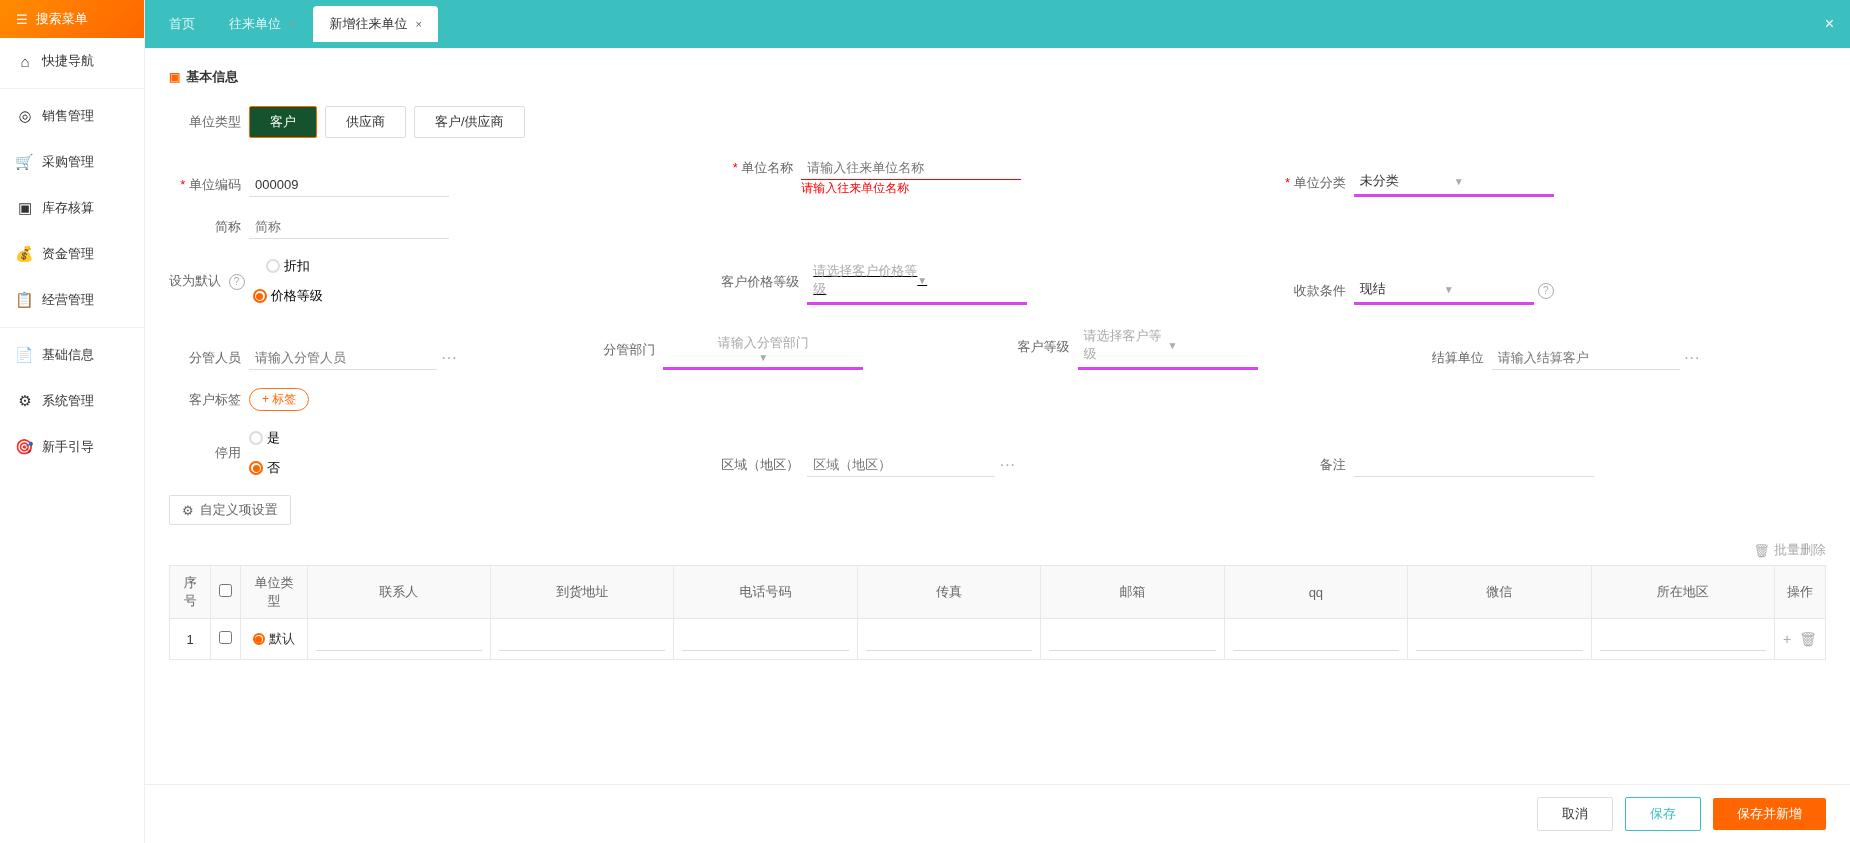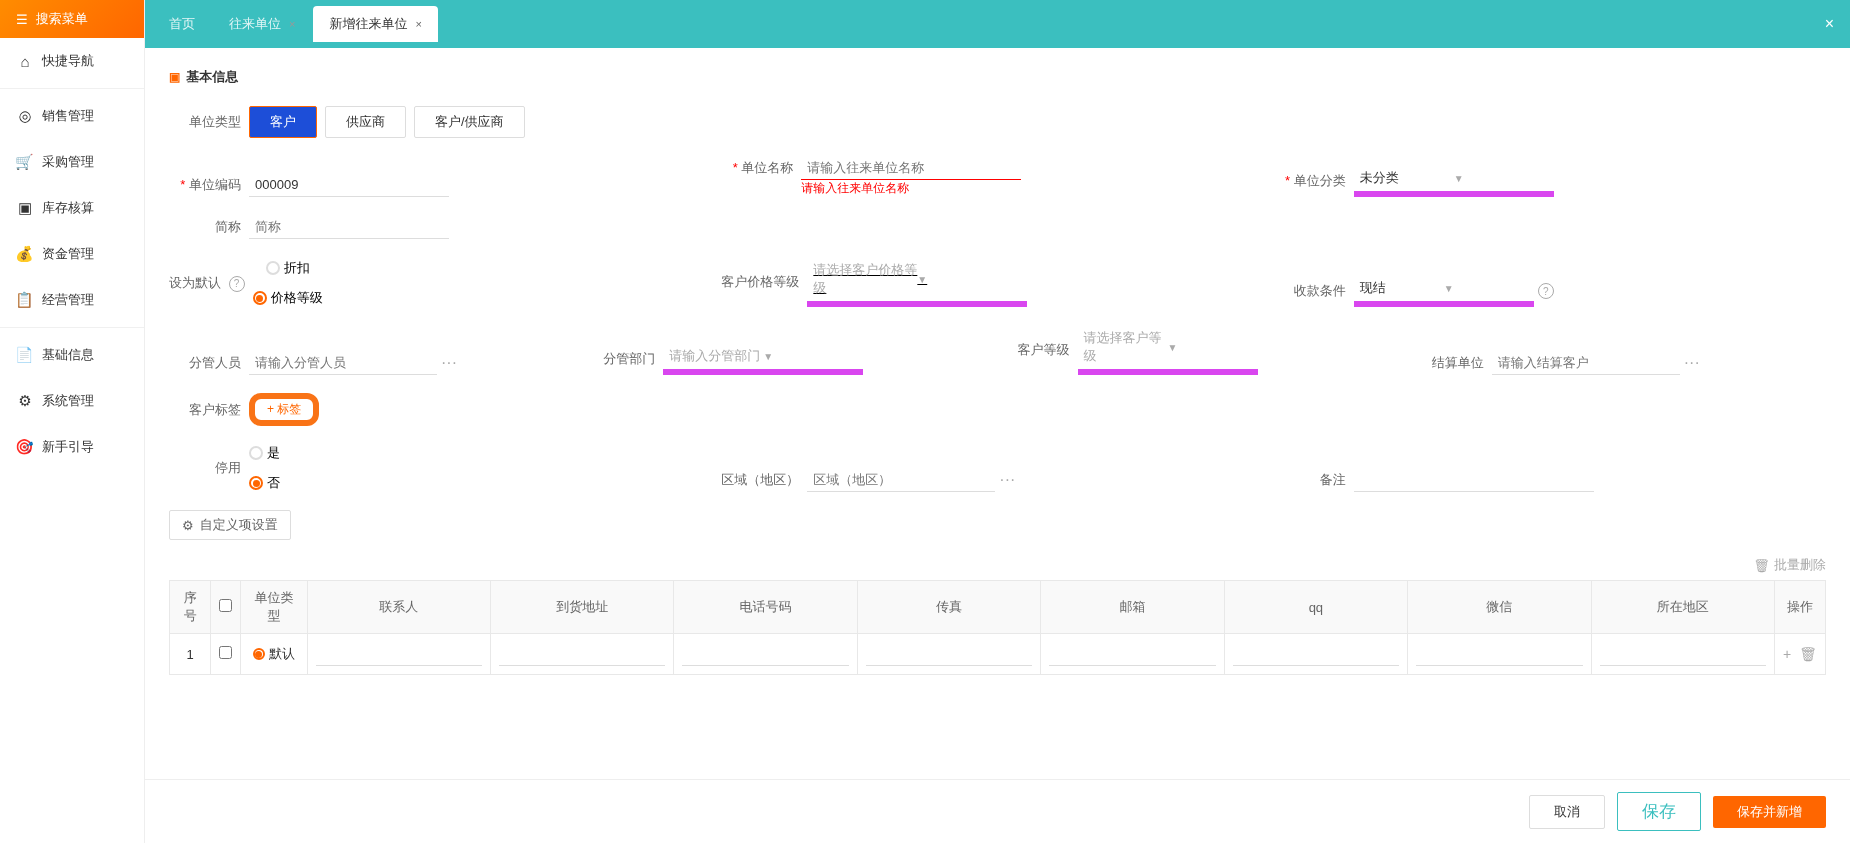--- a/index.html
+++ b/index.html
@@ -34,37 +34,37 @@
     .form-row { display: flex; align-items: flex-end; margin-bottom: 18px; flex-wrap: wrap; gap: 0; }
     .form-field { display: flex; align-items: center; flex: 1; min-width: 300px; }
     .form-label { color: #666; white-space: nowrap; text-align: right; padding-right: 8px; min-width: 80px; }
     .form-control { border: none; border-bottom: 1px solid #ddd; outline: none; padding: 4px 6px; min-width: 180px; background: transparent; color: #333; }
     .form-control.error { border-bottom-color: red; }
     .error-msg { color: red; font-size: 12px; margin-top: 2px; }
 
     
     .type-buttons { display: flex; gap: 8px; }
     .type-btn { padding: 6px 20px; border: 1px solid #ddd; background: #fff; cursor: pointer; border-radius: 2px; color: #333; font-size: 13px; }
-    .type-btn.active { background: #1d4ed8; color: #fff; border-color: #f60; }
-
-    
-    .select-control { display: flex; align-items: center; border-bottom: 6px solid #d946ef; min-width: 160px; padding: 4px 6px; cursor: pointer; }
+    .type-btn.active { background: #14532d; color: #fff; border-color: #f60; }
+
+    
+    .select-control { display: flex; align-items: center; border-bottom: 3px solid #d946ef; min-width: 160px; padding: 4px 6px; cursor: pointer; }
     .select-control span { flex: 1; color: #aaa; }
     .select-control .arrow { color: #aaa; font-size: 10px; }
     .select-control .has-value { color: #333; }
 
     
     .radio-group { display: flex; align-items: center; gap: 12px; flex-direction: column; }
     .radio-item { display: flex; align-items: center; gap: 4px; cursor: pointer; }
     .radio-circle { width: 14px; height: 14px; border-radius: 50%; border: 2px solid #ddd; display: flex; align-items: center; justify-content: center; }
     .radio-circle.checked { border-color: #f60; }
     .radio-circle.checked::after { content: ''; width: 7px; height: 7px; border-radius: 50%; background: #f60; }
 
     
-    .tag-btn { border: 6px solid #f97316; color: #f60; background: #fff; border-radius: 12px; padding: 2px 12px; cursor: pointer; font-size: 12px; }
+    .tag-btn { border: 1px solid #f97316; color: #f60; background: #fff; border-radius: 12px; padding: 2px 12px; cursor: pointer; font-size: 12px; }
 
     
     .help-icon { display: inline-flex; align-items: center; justify-content: center; width: 16px; height: 16px; border-radius: 50%; border: 1px solid #aaa; color: #aaa; font-size: 10px; cursor: pointer; margin-left: 4px; }
 
     
     .more-btn { color: #aaa; cursor: pointer; padding: 0 4px; font-size: 16px; }
 
     
     .table-section { margin-top: 16px; }
     .table-toolbar { display: flex; justify-content: flex-end; margin-bottom: 6px; }
@@ -77,21 +77,21 @@
     td { color: #333; }
     .col-action { display: flex; align-items: center; justify-content: center; gap: 8px; }
     .action-btn { color: #aaa; cursor: pointer; font-size: 14px; }
 
     
     .custom-settings { display: flex; align-items: center; gap: 6px; border: 1px solid #ddd; padding: 5px 12px; border-radius: 2px; cursor: pointer; color: #666; font-size: 12px; width: fit-content; margin-bottom: 12px; }
 
     
     .bottom-bar { background: #fff; border-top: 1px solid #eee; padding: 12px 24px; display: flex; justify-content: flex-end; gap: 12px; align-items: center; }
     .btn-cancel { border: 1px solid #ddd; background: #fff; padding: 7px 24px; cursor: pointer; color: #333; border-radius: 2px; font-size: 13px; }
-    .btn-save { border: 1px solid #3bbfbf; background: #fff; color: #3bbfbf; padding: 7px 24px; cursor: pointer; border-radius: 2px; font-size: 17px; }
+    .btn-save { border: 1px solid #3bbfbf; background: #fff; color: #3bbfbf; padding: 7px 24px; cursor: pointer; border-radius: 2px; font-size: 13px; }
     .btn-save-new { background: #f60; color: #fff; border: none; padding: 7px 24px; cursor: pointer; border-radius: 2px; font-size: 13px; }
 
     
     .content::-webkit-scrollbar { width: 6px; }
     .content::-webkit-scrollbar-thumb { background: #ddd; border-radius: 3px; }
     
     .info-icon { color: #f60; font-size: 12px; }
     
     .sidebar-divider { height: 1px; background: #f0f0f0; margin: 4px 0; }
   </style>
@@ -251,21 +251,21 @@
     </div>
 
     <div class="form-row">
       <div class="form-field">
         <span class="form-label">分管人员</span>
         <input class="form-control" type="text" style="min-width: 180px;" placeholder="请输入分管人员">
         <span class="more-btn">···</span>
       </div>
       <div class="form-field">
         <span class="form-label">分管部门</span>
-        <div class="select-control" style="min-width:200px;">
+        <div class="select-control" style="min-width:200px;flex-direction:column;">
           <span>请输入分管部门</span>
           <span class="arrow">▼</span>
         </div>
       </div>
       <div class="form-field">
         <span class="form-label">客户等级</span>
         <div class="select-control" style="min-width:180px;">
           <span>请选择客户等级</span>
           <span class="arrow">▼</span>
         </div>

